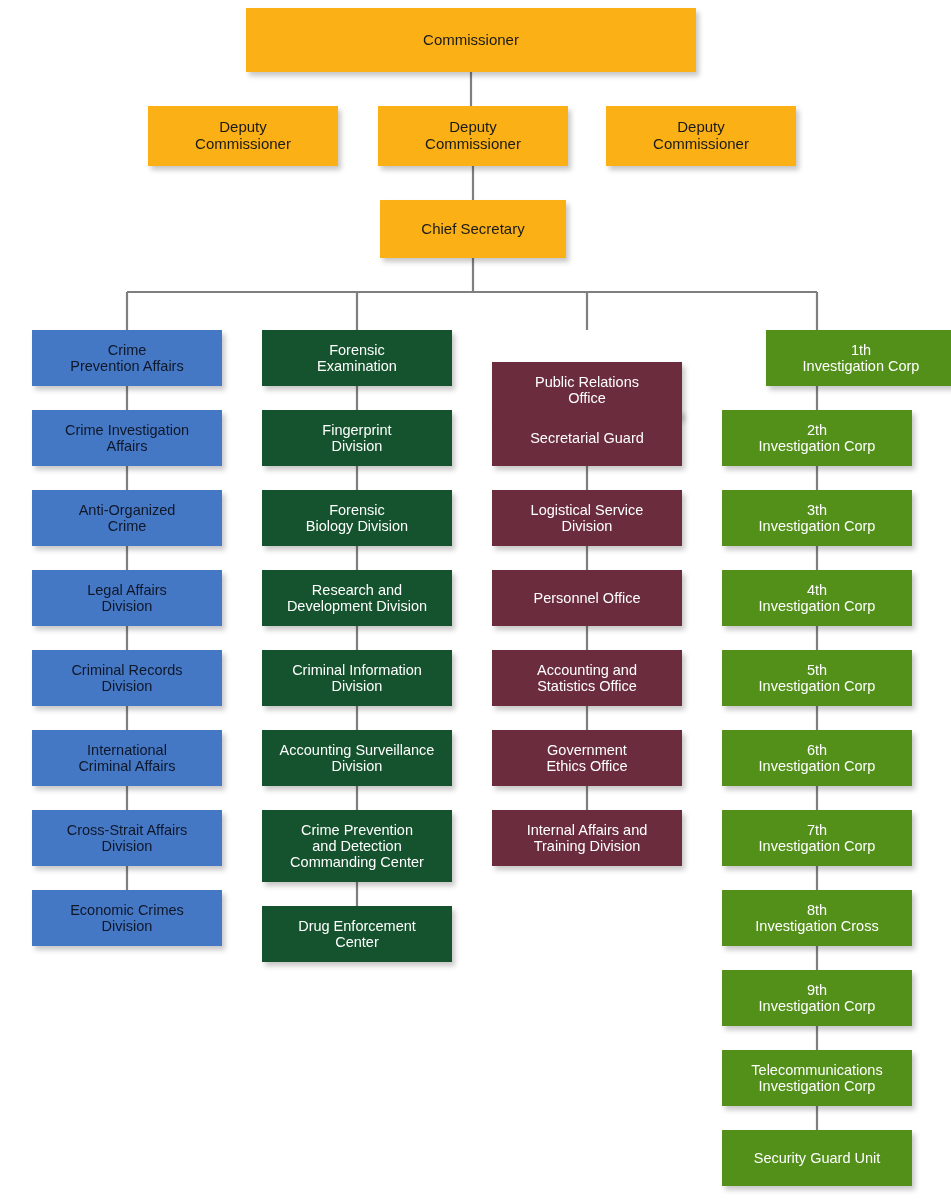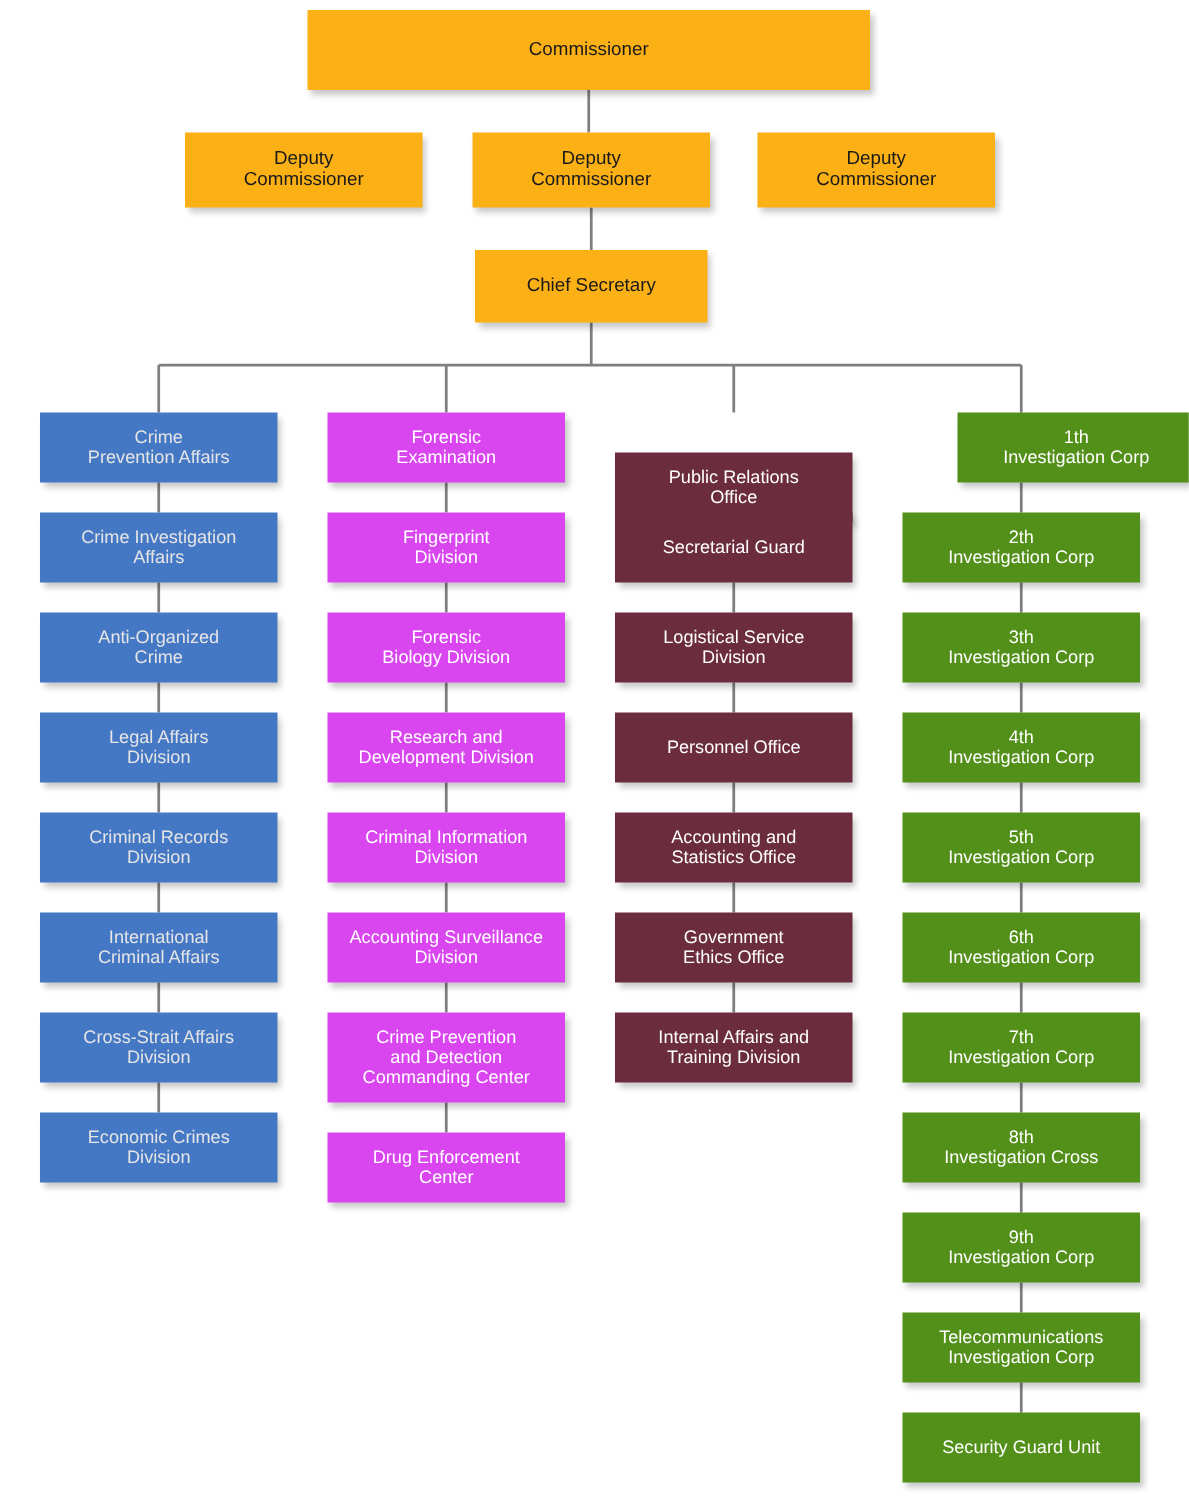--- a/index.html
+++ b/index.html
@@ -41,26 +41,26 @@
 
   .node.top-orange,
   .node.orange {
     background: #FBB016;
     color: #1a1a1a;
     font-size: 15px;
   }
 
   .node.blue {
     background: #4578C4;
-    color: #e5e5e5;
+    color: #0f172a;
     font-size: 14.5px;
   }
 
   .node.pink {
-    background: #d946ef;
+    background: #14532d;
     color: #ffffff;
     font-size: 14.5px;
   }
 
   .node.maroon {
     background: #6B2C3E;
     color: #ffffff;
     font-size: 14.5px;
   }
 

